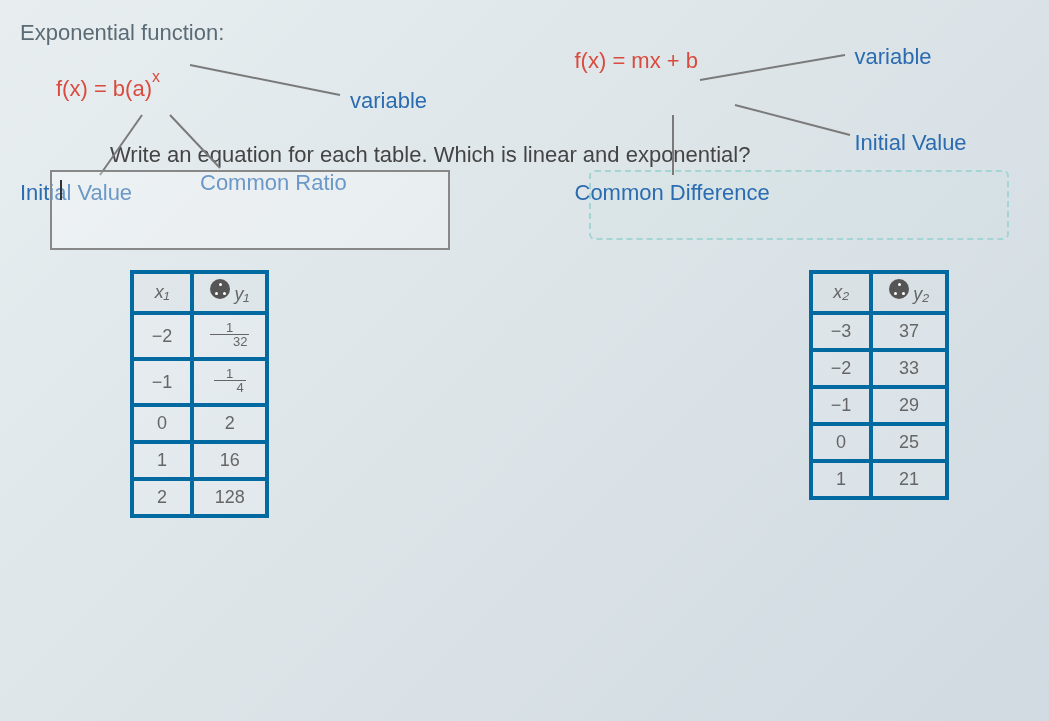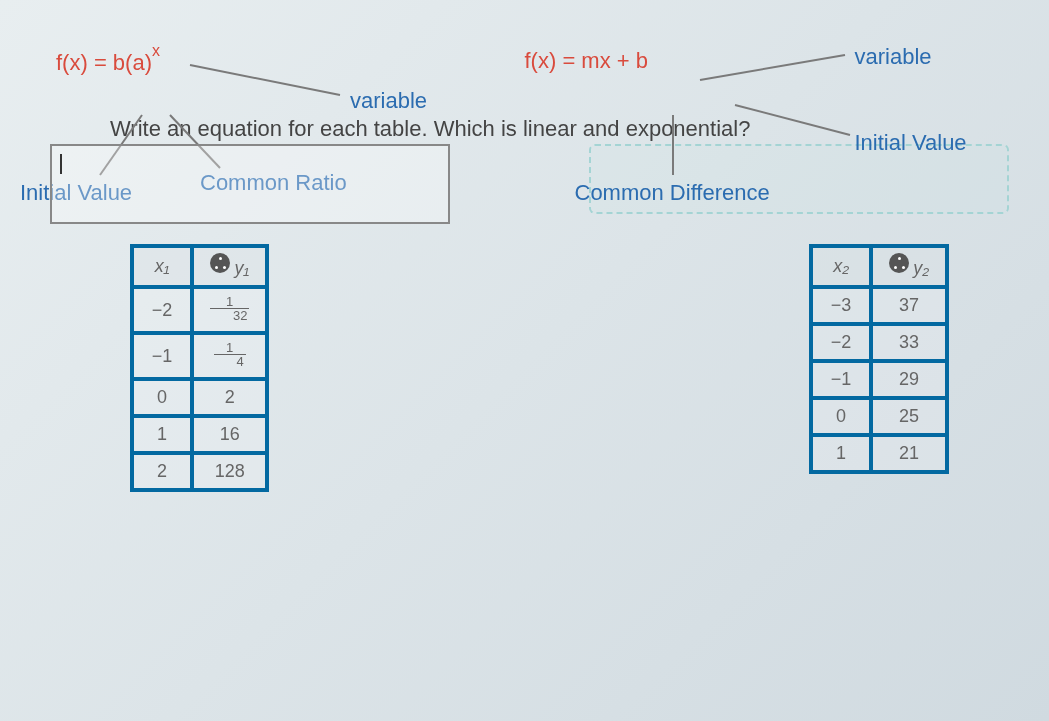--- a/index.html
+++ b/index.html
@@ -43,35 +43,36 @@
   .badge::after { content:""; width:3px; height:3px; background:#fff; border-radius:50%; position:absolute; bottom:4px; left:5px; box-shadow: 8px 0 0 #fff;}
   .frac { display:inline-block; font-size:13px; line-height:1; text-align:center; }
   .frac .n { display:block; border-bottom:1px solid #666; padding: 0 2px;}
   .frac .d { display:block; padding: 0 2px; margin-left: 21px;}
 </style>
 </head>
 <body>
 
 <div class="top-section">
   <div class="col" style="position:relative;">
+    <div class="heading">Exponential function:</div>
     <div class="formula" style="margin-left:36px; margin-top:28px;">
       <span>f(x) = </span><span>b(a)</span><sup style="color:#d94b3d; font-size:16px; position:relative; top:-6px;">x</sup>
     </div>
     <div class="annotation" style="top:68px; left:330px;">variable</div>
     <div class="annotation" style="top:160px; left:0px;">Initial Value</div>
     <div class="annotation" style="top:150px; left:180px;">Common Ratio</div>
     <svg class="svg-overlay" width="520" height="210">
       <line x1="170" y1="45" x2="320" y2="75" stroke="#7a7a7a" stroke-width="2"></line>
       <line x1="122" y1="95" x2="80" y2="155" stroke="#7a7a7a" stroke-width="2"></line>
       <line x1="150" y1="95" x2="200" y2="148" stroke="#7a7a7a" stroke-width="2"></line>
     </svg>
   </div>
 
   <div class="col" style="position:relative;">
-    <div class="formula" style="margin-top:28px;">f(x) = mx + b</div>
+    <div class="formula" style="margin-left:50px; margin-top:28px;">f(x) = mx + b</div>
     <div class="annotation" style="top:24px; left:330px;">variable</div>
     <div class="annotation" style="top:110px; left:330px;">Initial Value</div>
     <div class="annotation" style="top:160px; left:50px;">Common Difference</div>
     <svg class="svg-overlay" width="520" height="210">
       <line x1="175" y1="60" x2="320" y2="35" stroke="#7a7a7a" stroke-width="2"></line>
       <line x1="210" y1="85" x2="325" y2="115" stroke="#7a7a7a" stroke-width="2"></line>
       <line x1="148" y1="95" x2="148" y2="155" stroke="#7a7a7a" stroke-width="2"></line>
     </svg>
   </div>
 </div>

